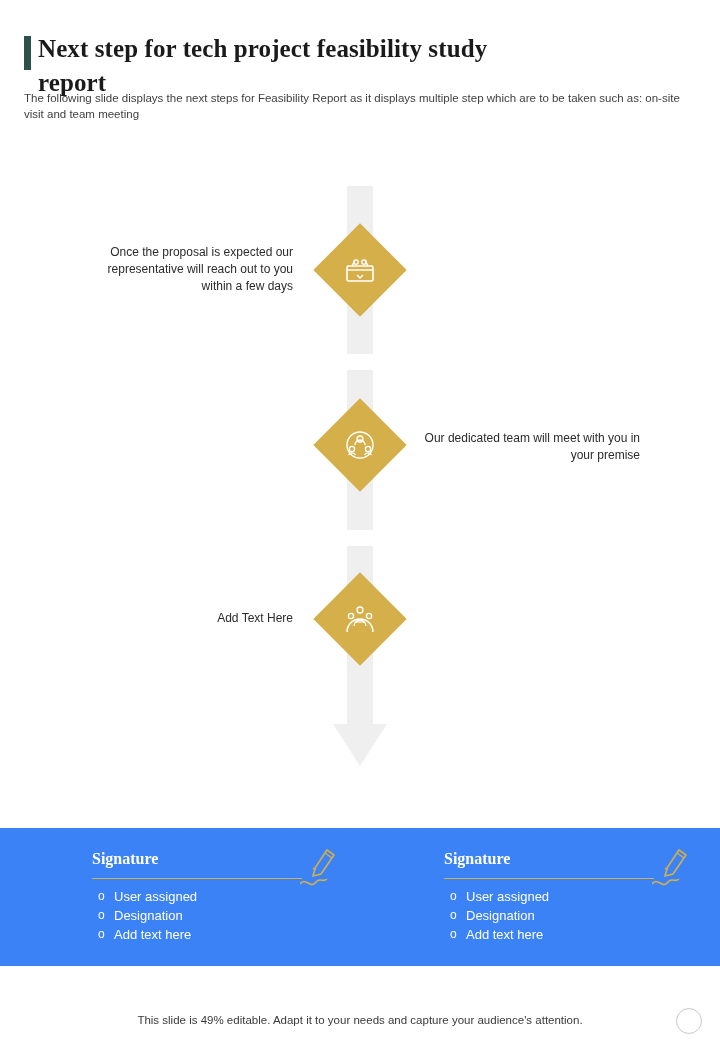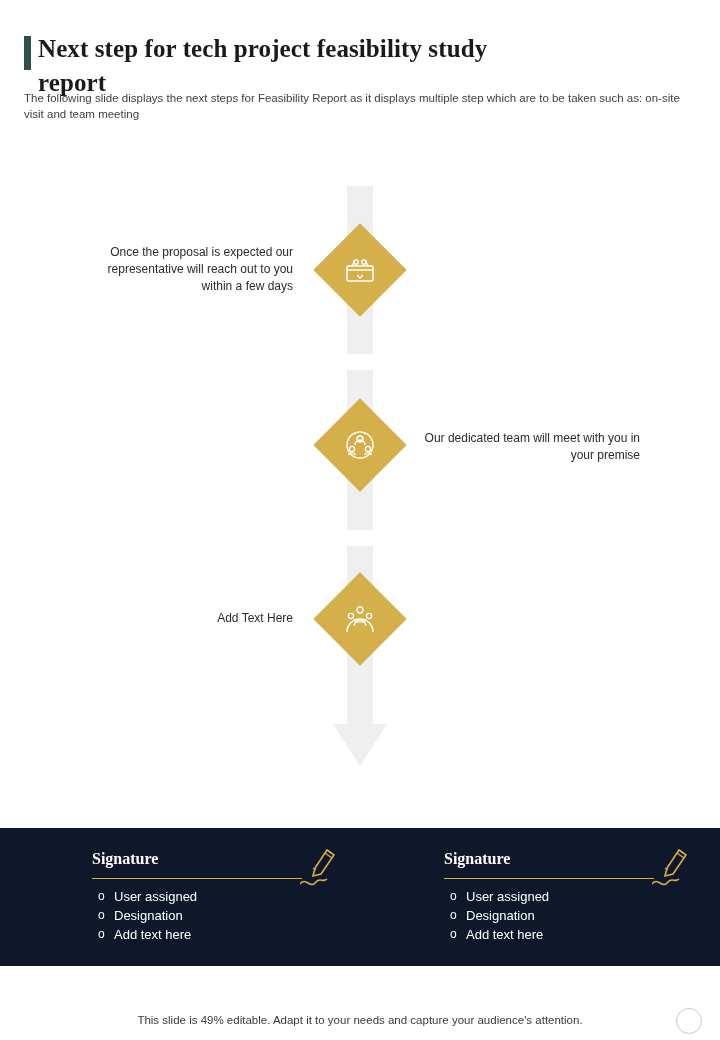--- a/index.html
+++ b/index.html
@@ -131,21 +131,21 @@
     text-align: right;
   }
 
   
   .sign-band {
     position: absolute;
     left: 0;
     top: 828px;
     width: 720px;
     height: 138px;
-    background: #0f172a;
+    background: #3b82f6;
   }
   .sign-block {
     position: absolute;
     top: 22px;
     width: 260px;
   }
   .sign-left  { left: 80px; }
   .sign-right { left: 432px; }
   .sign-title {
     font-family: "Liberation Serif", serif;

